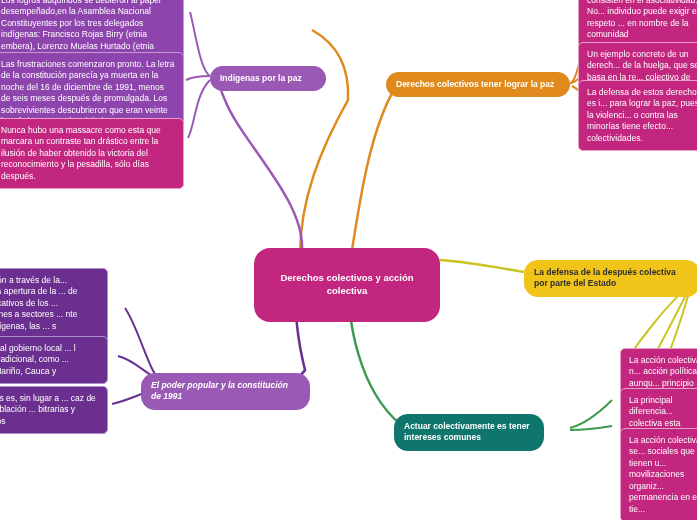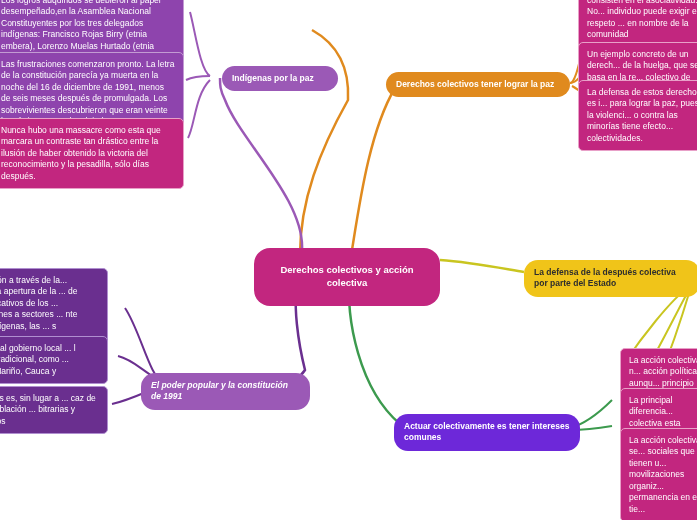--- a/index.html
+++ b/index.html
@@ -36,21 +36,21 @@
     color: #ffffff;
     font-size: 8.5px;
     line-height: 1.35;
     padding: 6px 8px;
   }
   .node.central {
     border-radius: 16px;
     font-size: 9.5px;
     font-weight: bold;
     text-align: center;
-    padding: 16px 12px;
+    padding: 24px 12px;
   }
   .node.branch {
     border-radius: 14px;
     font-size: 8.5px;
     font-weight: bold;
     padding: 7px 10px;
   }
   .node.leaf {
     font-weight: normal;
     border-radius: 5px;
@@ -88,21 +88,21 @@
 
     <path d="M350,272 C345,320 360,390 400,424 C404,428 408,430 412,430" stroke="#3c9a4e" stroke-width="2.5" fill="none"></path>
     <path d="M570,428 C585,424 600,412 612,400" stroke="#3c9a4e" stroke-width="2" fill="none"></path>
     <path d="M570,430 C586,430 600,428 612,426" stroke="#3c9a4e" stroke-width="2" fill="none"></path>
   </svg>
 
   <div class="node central" style="left:254px; top:248px; width:186px; background:#c2267f;">
     <span>Derechos colectivos y acción colectiva</span>
   </div>
 
-  <div class="node branch" style="left:210px; top:66px; width:116px; background:#9b59b6;margin-left:12px;">
+  <div class="node branch" style="left:210px; top:66px; width:116px; background:#9b59b6;">
     <span>Indígenas por la paz</span>
   </div>
 
   <div class="node leaf" style="left:-8px; top:-12px; width:192px; background:#8e44ad; border:1px solid #c39bd3;">
     <span>Los logros adquiridos se debieron al papel desempeñado,en la Asamblea Nacional Constituyentes por los tres delegados indígenas: Francisco Rojas Birry (etnia embera), Lorenzo Muelas Hurtado (etnia Misak) y Alfonso Peña Chepe( etnia nasa)</span>
   </div>
   <div class="node leaf" style="left:-8px; top:52px; width:192px; background:#8e44ad; border:1px solid #c39bd3;">
     <span>Las frustraciones comenzaron pronto. La letra de la constitución parecía ya muerta en la noche del 16 de diciembre de 1991, menos de seis meses después de promulgada. Los sobrevivientes descubrieron que eran veinte las víctimas mortales dejadas por encapuchados armados que protagonizaron la masacre de El Nilo</span>
   </div>
   <div class="node leaf" style="left:-8px; top:118px; width:192px; background:#c2267f; border:1px solid #e8a0c8;">
@@ -144,17 +144,17 @@
   <div class="node leaf" style="left:-62px; top:268px; width:170px; background:#6a2f8f; border:1px solid #b08fd0;">
     <span>La participación a través de la... bernadores, la apertura de la ... de grupos significativos de los ... representaciones a sectores ... nte  excluidos (indígenas, las ... s políticas...)</span>
   </div>
   <div class="node leaf" style="left:-62px; top:336px; width:170px; background:#6a2f8f; border:1px solid #b08fd0;">
     <span>al congreso y al gobierno local ... l bipartidismo tradicional, como ... naciones de Nariño, Cauca y</span>
   </div>
   <div class="node leaf" style="left:-62px; top:386px; width:170px; background:#6a2f8f; border:1px solid #b08fd0;">
     <span>los ciudadanos es, sin lugar a ... caz de proteger la población ... bitrarias y abusivas de los</span>
   </div>
 
-  <div class="node branch" style="left:394px; top:414px; width:186px; background:#6d28d9;">
+  <div class="node branch" style="left:394px; top:414px; width:150px; background:#0f766e;">
     <span>Actuar colectivamente es tener intereses comunes</span>
   </div>
 
 </div>
 
 </body></html>

